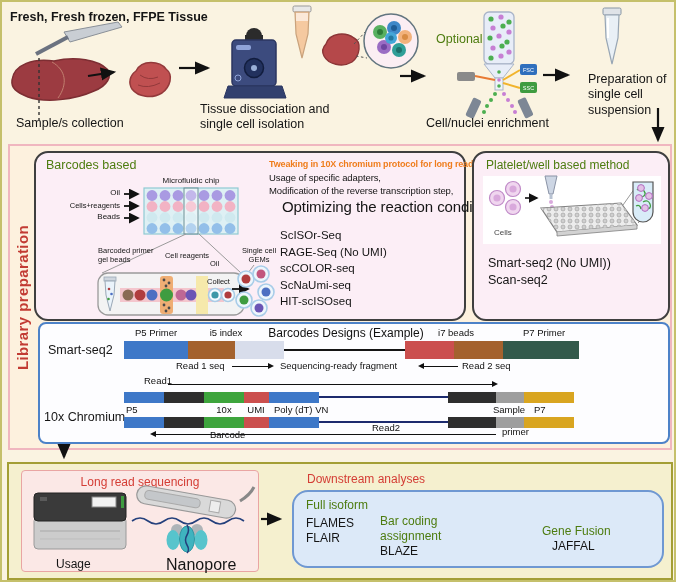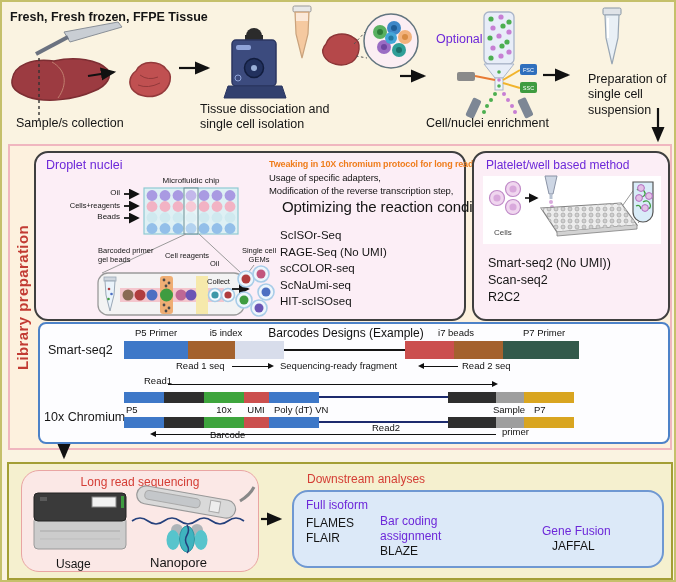--- a/index.html
+++ b/index.html
@@ -2,21 +2,21 @@
 <html><head>
 <meta charset="utf-8">
 <style>
   html,body{margin:0;padding:0;background:#fff}
   #root{position:relative;width:676px;height:582px;background:#faf3e1;border:2px solid #c5c06b;
         box-sizing:border-box;font-family:"Liberation Sans",sans-serif;color:#151515;overflow:hidden}
   .abs{position:absolute}
   .lbl{position:absolute;font-size:12.5px;line-height:1.22;color:#151515}
   .sm{font-size:7.5px;line-height:1.15}
   .s8{font-size:8px;line-height:1.1}
-  .blue{color:#6d28d9}
+  .blue{color:#4d7c0f}
   .red{color:#d43d35}
   .orange{color:#ef7d1d;font-weight:700}
   .ctr{text-align:center}
   .rt{text-align:right}
   .nw{white-space:nowrap}
   #lib-panel{position:absolute;left:6px;top:142px;width:664px;height:306px;background:#fdf1de;
              border:2px solid #f0b6bf;box-sizing:border-box}
   .pinkbox{position:absolute;background:#fceef6;border:2px solid #3f3f3f;border-radius:14px;box-sizing:border-box}
   #side-label{position:absolute;left:0;top:0;bottom:0;width:26px;display:flex;align-items:center;justify-content:center}
   #side-label span{transform:rotate(-90deg);white-space:nowrap;font-size:15px;font-weight:700;color:#c23b33;letter-spacing:.4px}
@@ -28,21 +28,21 @@
   .navyline{position:absolute;height:2.2px;background:#1d2b6e}
   .blkline{position:absolute;height:2.4px;background:#151515}
   .harrow{position:absolute;border-top:1.6px solid #111}
   .harrow.r::after{content:"";position:absolute;right:-2px;top:-4.4px;border-left:6px solid #111;
                    border-top:3.5px solid transparent;border-bottom:3.5px solid transparent}
   .harrow.l::before{content:"";position:absolute;left:-2px;top:-4.4px;border-right:6px solid #111;
                     border-top:3.5px solid transparent;border-bottom:3.5px solid transparent}
   #bottom-panel{position:absolute;left:5px;top:460px;width:666px;height:118px;background:#f5f0cf;
                 border:2px solid #a39e35;box-sizing:border-box}
   #lr-box{position:absolute;left:12px;top:6px;width:238px;height:102px;background:#fbe8e6;
-          border:1.5px solid #e9a5a3;border-radius:18px;box-sizing:border-box}
+          border:1.5px solid #e9a5a3;border-radius:4px;box-sizing:border-box}
   #ds-box{position:absolute;left:283px;top:26px;width:372px;height:78px;background:#dce9f8;
           border:2px solid #6f98d2;border-radius:16px;box-sizing:border-box}
   svg{position:absolute;overflow:visible}
 </style>
 </head>
 <body>
 
 <div id="root">
 
   <div class="lbl" style="left:8px;top:8px;font-weight:600">Fresh, Fresh frozen, FFPE Tissue</div>
@@ -158,21 +158,21 @@
     <path d="M10,10 L10,30" stroke="#fff" stroke-width="2"></path>
   </svg>
   <div class="lbl" style="left:586px;top:70px;width:86px">Preparation of single cell suspension</div>
 
   <div id="lib-panel">
     <div id="side-label">
       <span>Library preparation</span>
     </div>
 
     <div class="pinkbox" style="left:24px;top:5px;width:432px;height:170px">
-      <div class="lbl blue" style="left:10px;top:5px">Droplet nuclei</div>
+      <div class="lbl blue" style="left:10px;top:5px">Barcodes based</div>
 
       <svg width="432" height="166" style="left:0;top:0" viewBox="0 0 432 166">
         <defs>
           <marker id="md" markerWidth="8" markerHeight="8" refX="5" refY="3" orient="auto">
               <path d="M0,0L6,3L0,6Z" fill="#111"></path>
             </marker>
         </defs>
 
         <line x1="88" y1="41" x2="102" y2="41" stroke="#111" stroke-width="1.8" marker-end="url(#md)"></line>
         <line x1="88" y1="53" x2="102" y2="53" stroke="#111" stroke-width="1.8" marker-end="url(#md)"></line>
@@ -332,21 +332,20 @@
             <circle cx="166" cy="20" r="3.4" fill="#e3c1e6" stroke="#b06cc0"></circle>
           <circle cx="156" cy="22" r="3.4" fill="#e3c1e6" stroke="#b06cc0"></circle>
             <circle cx="162" cy="32" r="3.4" fill="#e3c1e6" stroke="#b06cc0"></circle>
         </g>
       </svg>
       <div class="lbl s8" style="left:20px;top:76px;color:#444">Cells</div>
 
       <div style="position:absolute;left:14px;top:102px;font-size:12.5px;line-height:17px">
         <div>Smart-seq2 (No UMI))</div>
         <div>Scan-seq2</div>
-        <div>R2C2</div>
       </div>
     </div>
 
     <div id="bc-box">
       <div class="bl blue ctr" style="left:228px;top:3px;width:156px;font-size:12px">Barcodes Designs (Example)</div>
 
       <div class="lbl" style="left:8px;top:19px">Smart-seq2</div>
       <div class="bl ctr" style="left:84px;top:4px;width:64px">P5 Primer</div>
       <div class="bl ctr" style="left:156px;top:4px;width:60px">i5 index</div>
       <div class="bl ctr" style="left:386px;top:4px;width:60px">i7 beads</div>
@@ -428,21 +427,21 @@
         <path d="M2,38 q8,-6 16,0 t16,0 t16,0 t16,0 t16,0 t16,0 t16,0" fill="none" stroke="#24407c" stroke-width="1.6"></path>
         <circle cx="47" cy="47" r="6" fill="#aeb4b8"></circle>
         <circle cx="67" cy="47" r="6" fill="#aeb4b8"></circle>
         <g>
           <ellipse cx="43" cy="57" rx="6.5" ry="10" fill="#57c4cc"></ellipse>
           <ellipse cx="71" cy="57" rx="6.5" ry="10" fill="#57c4cc"></ellipse>
           <ellipse cx="57" cy="56" rx="7.5" ry="13" fill="#3fb3bf" stroke="#2b97a3"></ellipse>
           <path d="M57,42 q3,5 0,10 t0,10 t0,8" fill="none" stroke="#24407c" stroke-width="1.5"></path>
         </g>
       </svg>
-      <div class="lbl" style="left:128px;top:84px;font-size:13px">Nanopore</div>
+      <div class="lbl" style="left:144px;top:84px;font-size:16px">Nanopore</div>
     </div>
 
     <div class="lbl red" style="left:298px;top:8px;font-size:12px">Downstream analyses</div>
 
     <div id="ds-box">
       <div class="abs" style="left:12px;top:6px;font-size:12px;line-height:15px">
         <div class="blue">Full isoform</div>
         <div style="margin-top:3px">FLAMES</div>
         <div>FLAIR</div>
       </div>

